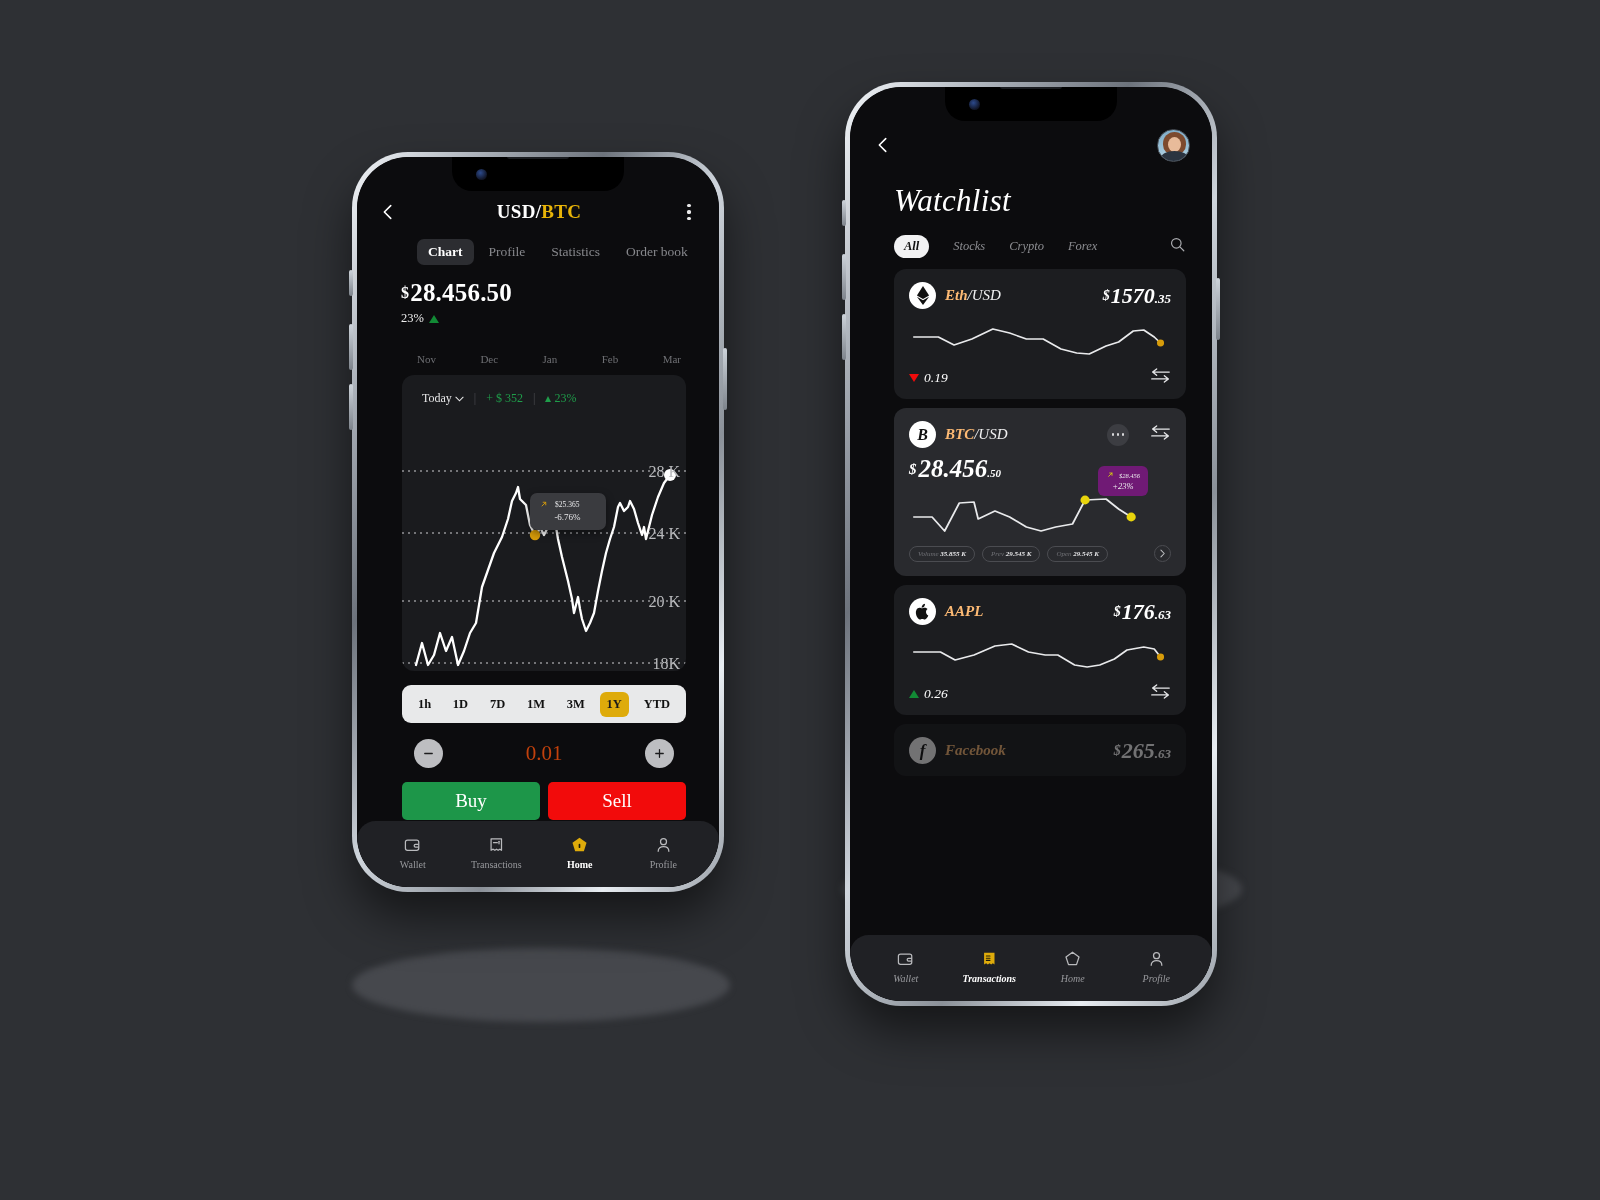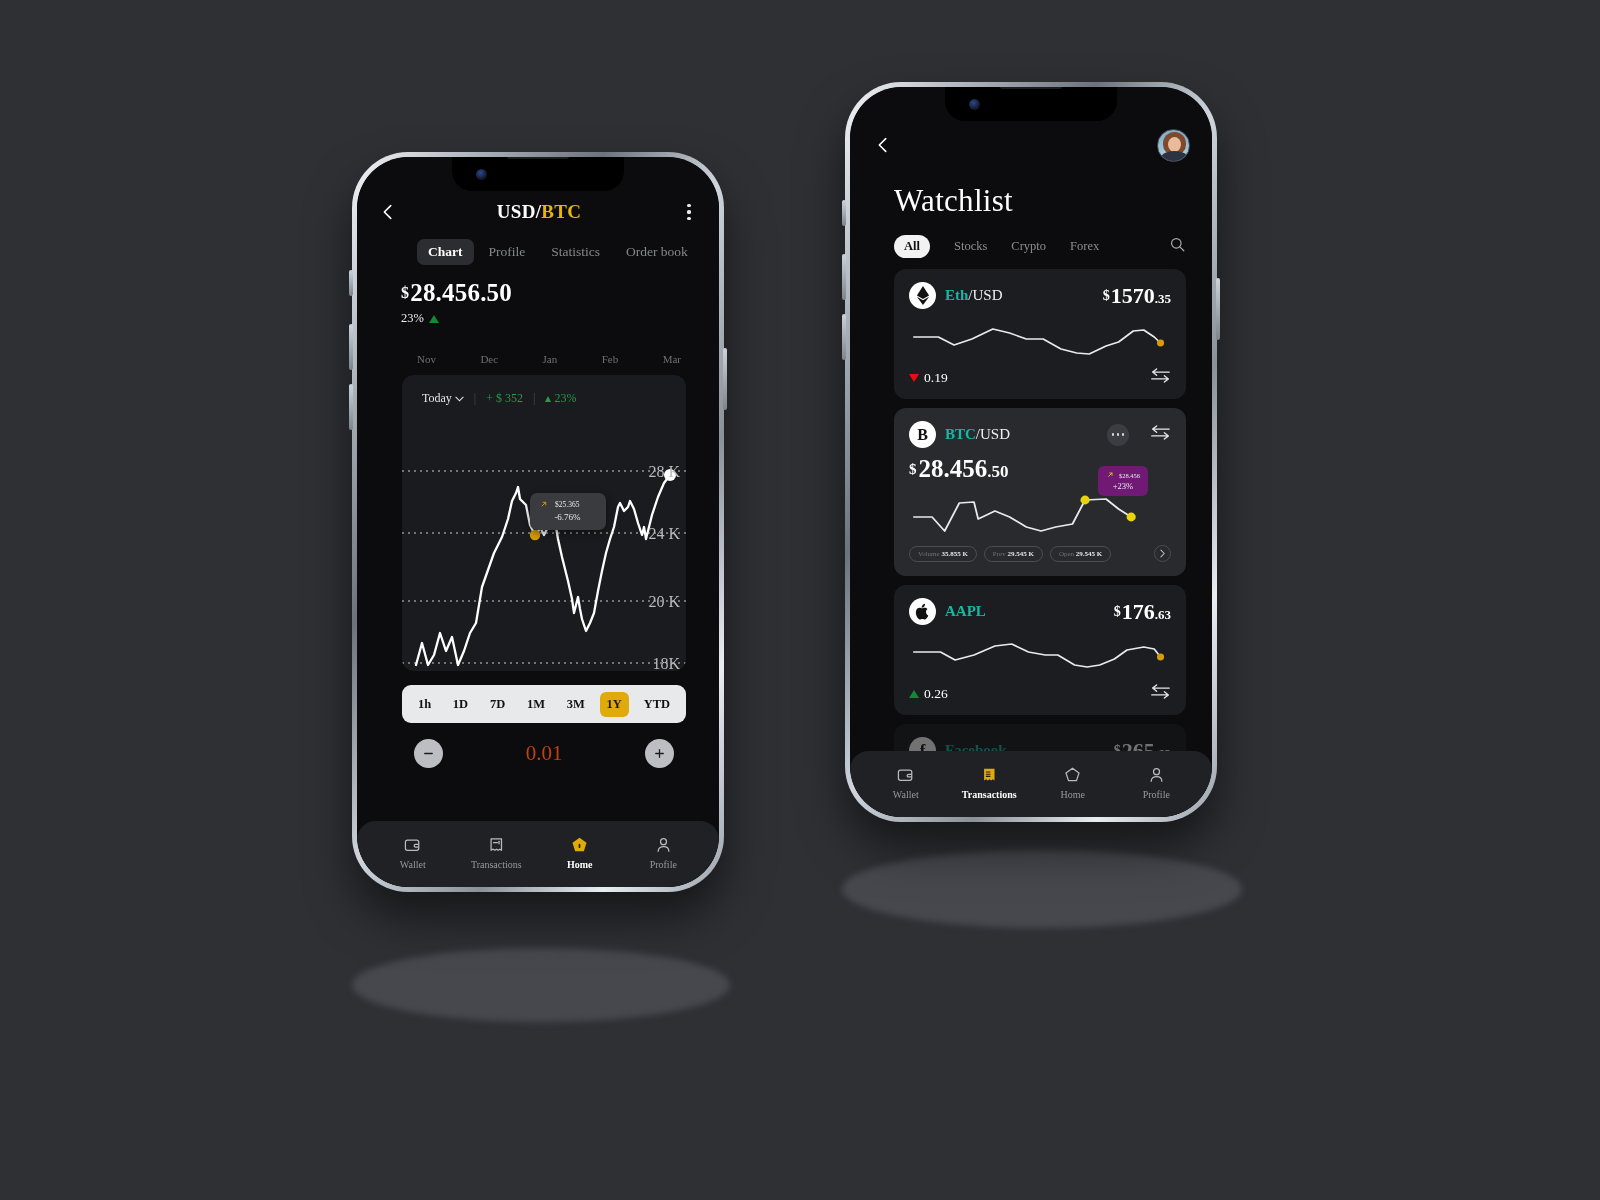--- a/index.html
+++ b/index.html
@@ -36,21 +36,21 @@
     border-radius: 51px;
     overflow: hidden;
   }
   .screen {
     position: absolute; inset: 0;
     background: #0c0c0e;
     border-radius: 51px;
     overflow: hidden;
   }
   #phone-left  { left: 352px; top: 152px; width: 372px; height: 740px; }
-  #phone-right { left: 845px; top: 82px; width: 372px; height: 740px; }
+  #phone-right { left: 845px; top: 82px; width: 372px; height: 924px; font-style: italic; }
 
   
   .side-btn { position: absolute; background: linear-gradient(180deg,#cdd3da,#7e848c); border-radius: 3px; }
   .sb-l1 { left: -3px; top: 118px; width: 4px; height: 26px; }
   .sb-l2 { left: -3px; top: 172px; width: 4px; height: 46px; }
   .sb-l3 { left: -3px; top: 232px; width: 4px; height: 46px; }
   .sb-r1 { right: -3px; top: 196px; width: 4px; height: 62px; }
 
   
   .notch {
@@ -161,28 +161,28 @@
   .pill.active { background: #f2f2f3; color: #111; font-weight: 700; border-radius: 999px; padding: 4px 10px; }
   .search-ico { margin-left: auto; cursor: pointer; }
 
   .wl-list { position: absolute; left: 44px; right: 26px; top: 182px; bottom: 60px; display: flex; flex-direction: column; gap: 9px; }
   .wl-card { background: #1c1d20; border-radius: 12px; padding: 13px 15px 12px; position: relative; }
   .wl-card.big { background: #292a2e; padding-bottom: 14px; }
   .wl-card.faded { opacity: .42; }
   .wl-head { display: flex; align-items: center; gap: 9px; }
   .coin-logo { width: 27px; height: 27px; border-radius: 50%; background: #fff; display: flex; align-items: center; justify-content: center; flex-shrink: 0; }
   .coin-name { font-size: 15px; }
-  .coin-name .sym { color: #14b8a6; font-weight: 700; }
+  .coin-name .sym { color: #fdba74; font-weight: 700; }
   .coin-name .quote { color: #f0f0f1; }
   .wl-price { margin-left: auto; font-size: 22px; color: #fff; font-weight: 700; white-space: nowrap; }
   .wl-price .cur { font-size: 14px; vertical-align: 3px; margin-right: 1px; }
   .wl-price .dec { font-size: 13px; }
   .big-price-line { font-size: 25px; color: #fff; font-weight: 700; margin-top: 7px; }
   .big-price-line .cur { font-size: 15px; vertical-align: 3px; margin-right: 2px; }
-  .big-price-line .dec { font-size: 17px; }
+  .big-price-line .dec { font-size: 11px; }
   .wl-foot { display: flex; align-items: center; margin-top: 7px; }
   .delta { font-size: 13.5px; color: #fff; display: flex; align-items: center; gap: 5px; }
   .swap-ico { margin-left: auto; cursor: pointer; }
   .dots-btn { width: 22px; height: 22px; border-radius: 50%; background: #3c3d42; display: flex; align-items: center; justify-content: center; gap: 2.2px; cursor: pointer; }
   .dots-btn i { width: 2.8px; height: 2.8px; border-radius: 50%; background: #d8d9db; display: block; }
   .tooltip-wl { position: absolute; right: 38px; top: 58px; background: #701a75; border-radius: 6px; padding: 5px 8px; }
   .ttw-row { display: flex; align-items: center; gap: 5px; }
   .ttw-val { font-size: 6.5px; color: #ececee; }
   .ttw-pct { font-size: 8.5px; color: #ececee; text-align: center; margin-top: 2px; }
   .chips { display: flex; align-items: center; gap: 7px; }
@@ -313,20 +313,28 @@
           </div>
           <div class="qty-val">0.01</div>
           <div class="circ-btn">
             <svg width="15" height="15" viewBox="0 0 20 20">
               <line x1="5" y1="10" x2="15" y2="10" stroke="#1c1c1e" stroke-width="1.7" stroke-linecap="round"></line>
               <line x1="10" y1="5" x2="10" y2="15" stroke="#1c1c1e" stroke-width="1.7" stroke-linecap="round"></line>
             </svg>
           </div>
         </div>
 
+        <div class="trade-actions">
+          <div class="act-btn buy">
+              <span>Buy</span>
+            </div>
+          <div class="act-btn sell">
+              <span>Sell</span>
+            </div>
+        </div>
 
         <div class="bottom-nav">
           <div class="nav-item">
             <svg width="21" height="20" viewBox="0 0 24 24" fill="none">
               <path d="M3.5 8.5 C3.5 6.8 4.8 6 6.2 6 L17 6 C18.6 6 19.5 7 19.5 8.5 L19.5 16 C19.5 17.5 18.5 18.4 17 18.4 L6 18.4 C4.6 18.4 3.5 17.5 3.5 16 Z" stroke="#b9babd" stroke-width="1.5"></path>
               <path d="M19.5 11.2 L15.6 11.2 C14.6 11.2 14 11.9 14 12.8 C14 13.7 14.6 14.4 15.6 14.4 L19.5 14.4" stroke="#b9babd" stroke-width="1.5"></path>
             </svg>
             <span class="nav-label">Wallet</span>
           </div>
           <div class="nav-item">

